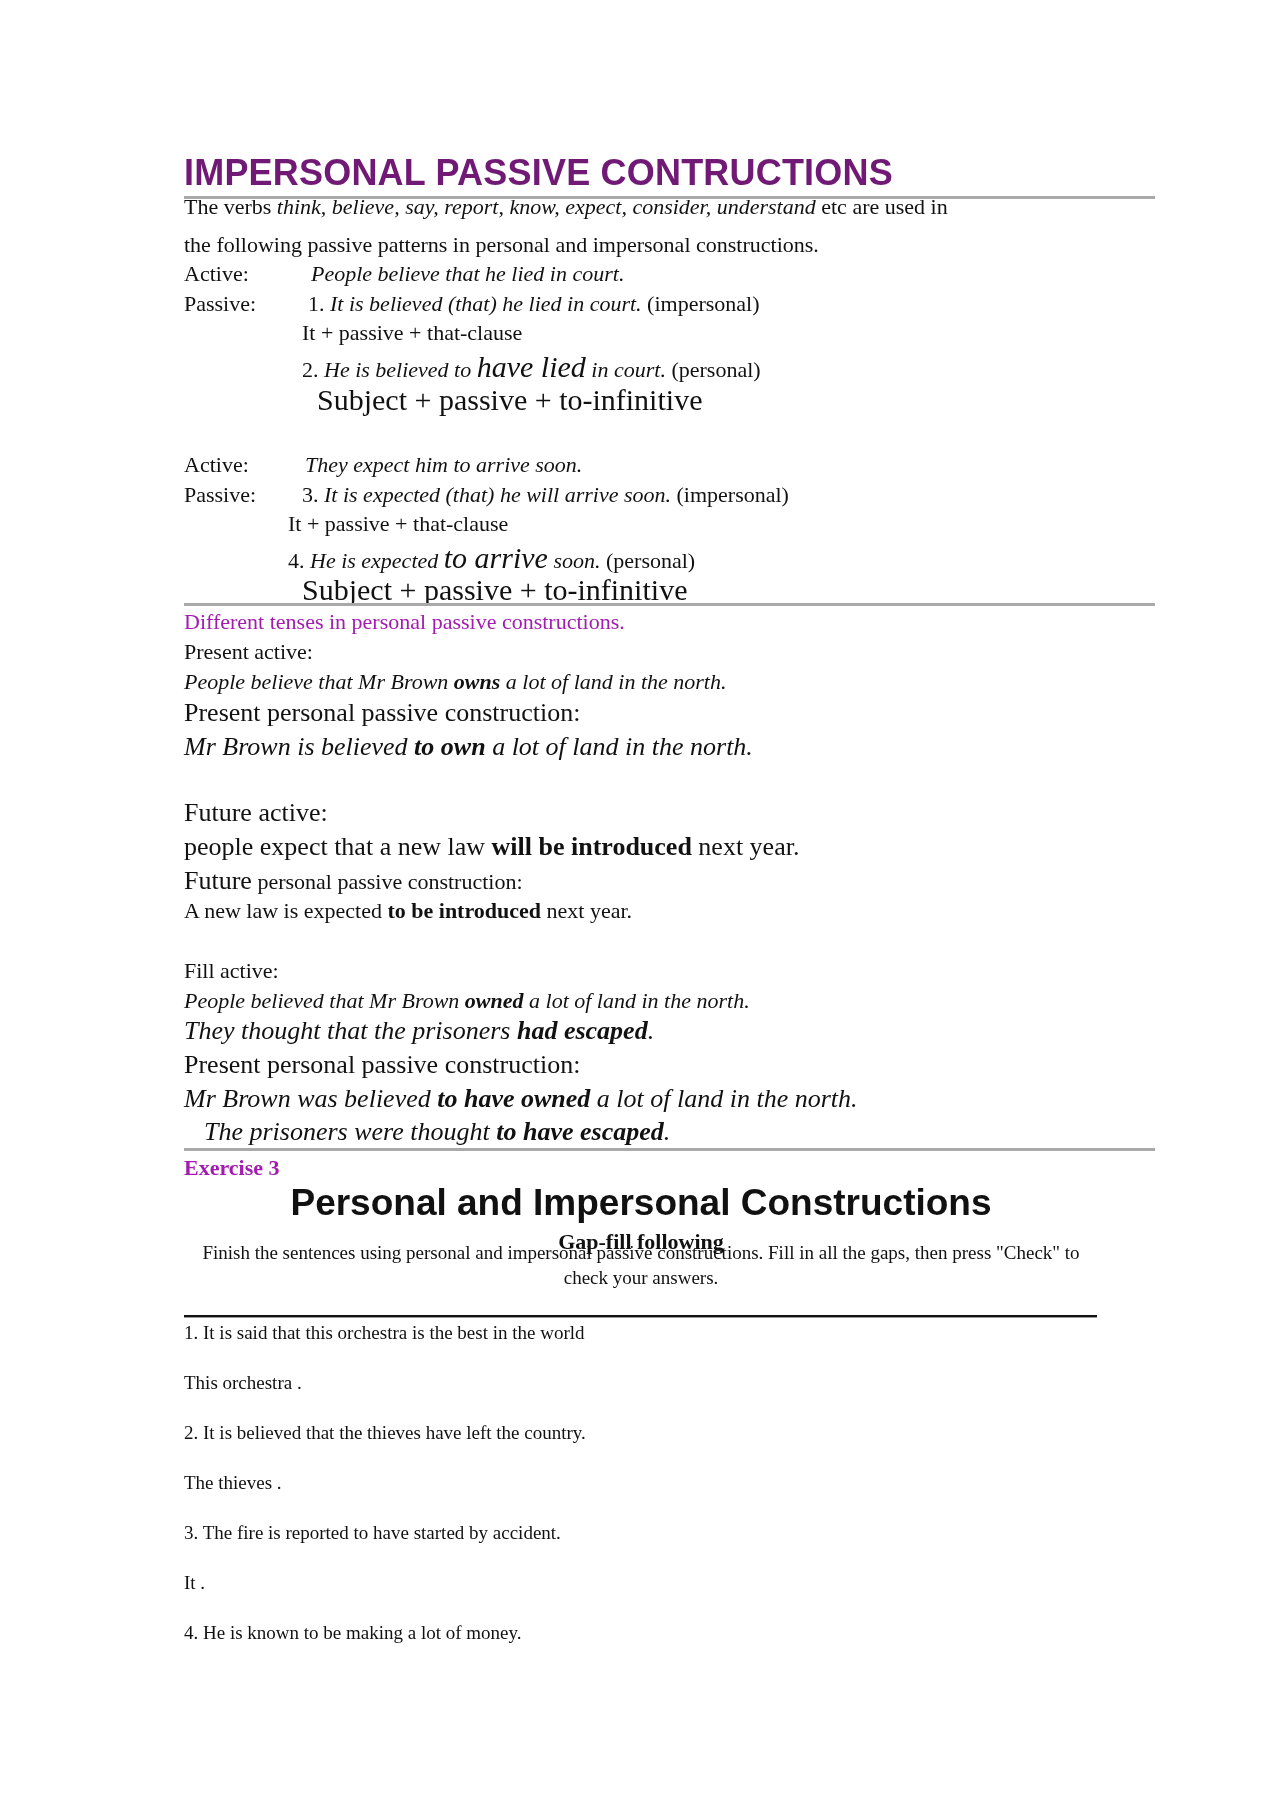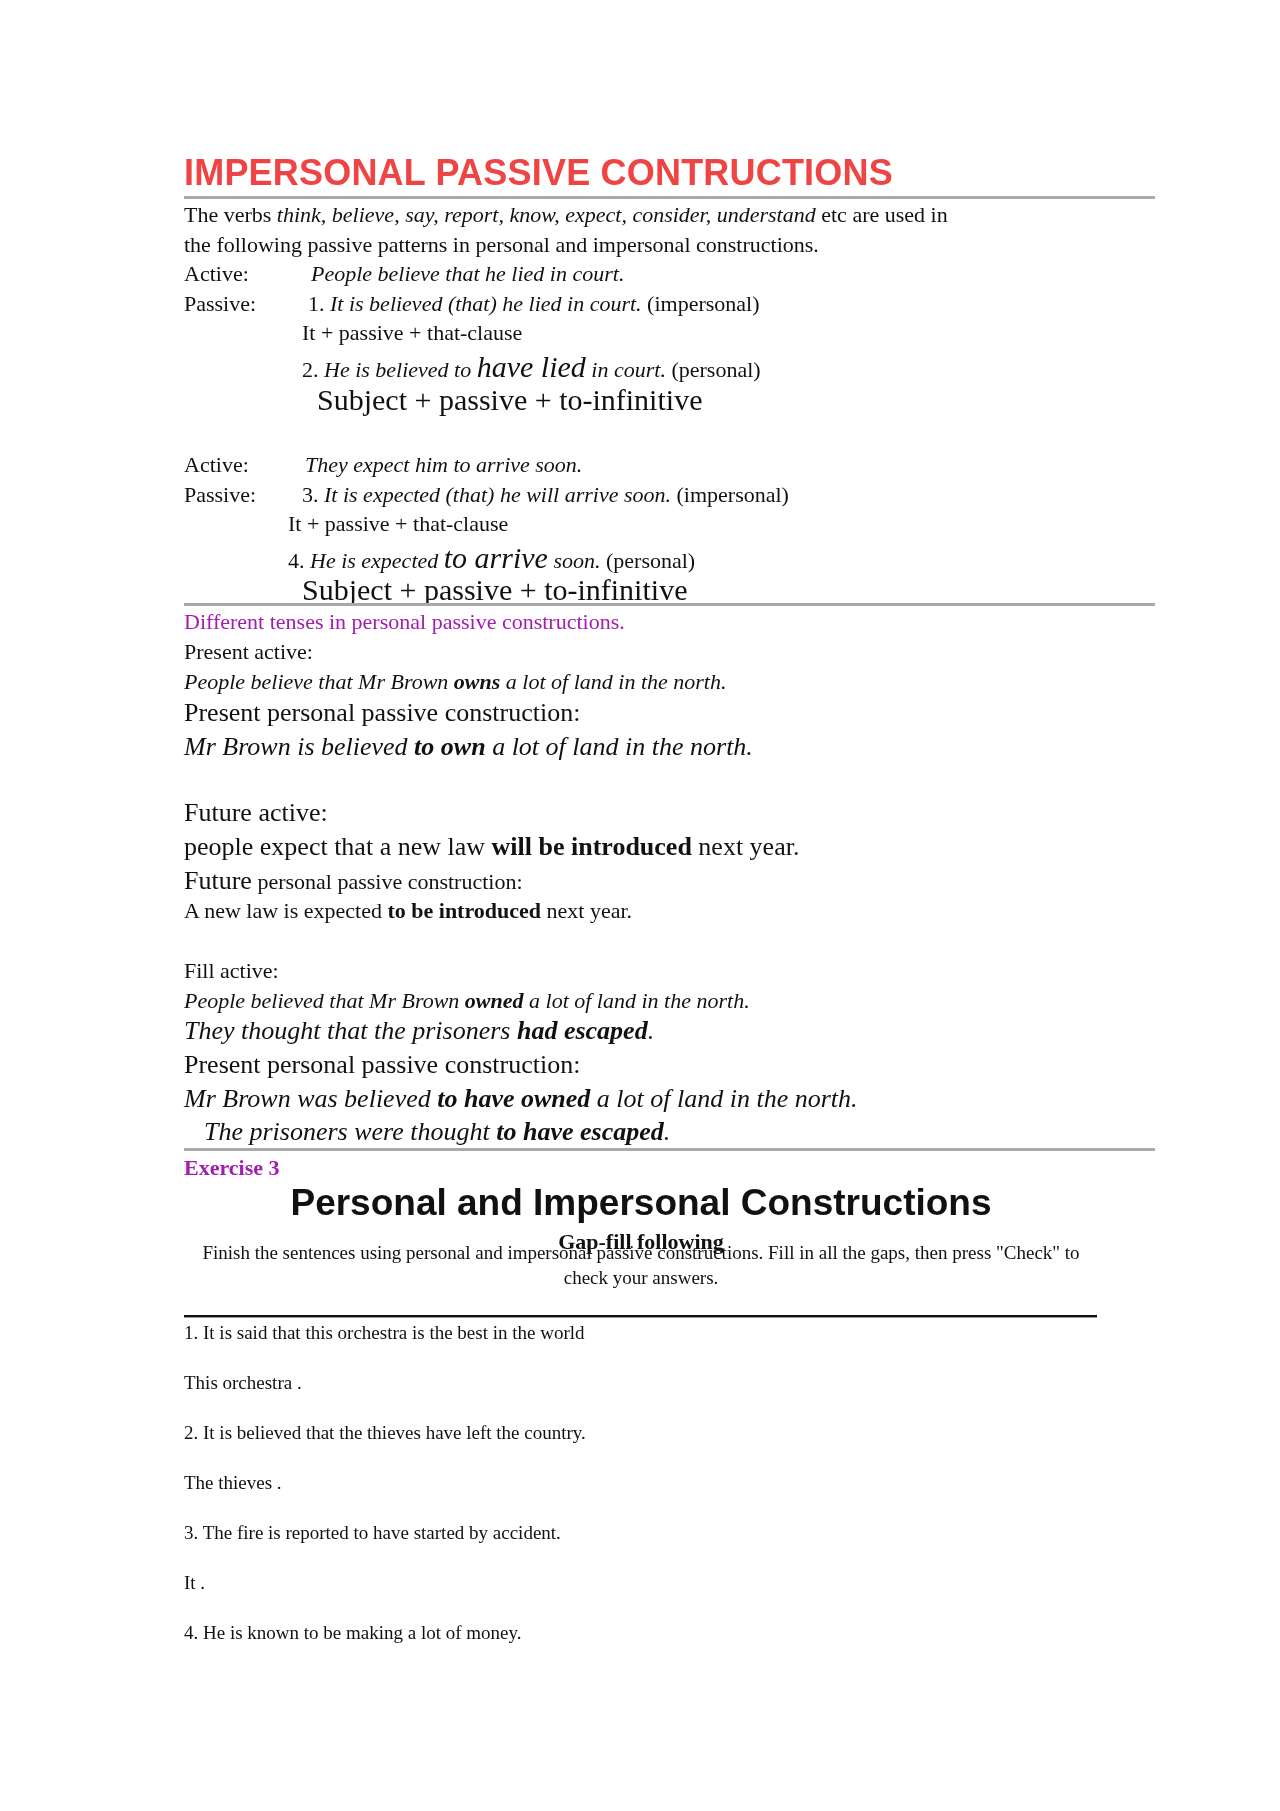--- a/index.html
+++ b/index.html
@@ -4,21 +4,21 @@
   <style>
     html, body { margin: 0; padding: 0; background: #ffffff; }
     body {
       width: 1280px; height: 1811px; position: relative; overflow: hidden;
       font-family: "Liberation Serif", serif; color: #111111;
     }
     .page { position: absolute; left: 184px; top: 0; width: 972px; }
     .abs { position: absolute; white-space: nowrap; }
     .title {
       font-family: "Liberation Sans", sans-serif; font-weight: bold;
-      font-size: 36px; color: #ef4444; letter-spacing: 0.2px;
+      font-size: 36px; color: #701a75; letter-spacing: 0.2px;
     }
     .rule-gray { position: absolute; left: 0; width: 971px; height: 3px; background: #a9a9a9; }
     .rule-black { position: absolute; left: 0; width: 913px; height: 2px; background: #111111; border-bottom: 1px solid #999; }
     .t22 { font-size: 22px; }
     .t25 { font-size: 30px; }
     .t26 { font-size: 26px; }
     .t18 { font-size: 19px; }
     .it { font-style: italic; }
     .b { font-weight: bold; }
     .cyan { color: #a21caf; }
@@ -29,21 +29,21 @@
     .center { width: 914px; text-align: center; white-space: normal; }
   </style>
 </head>
 <body>
 
 <div class="page">
 
   <div class="abs title" style="top:152px;">IMPERSONAL PASSIVE CONTRUCTIONS</div>
   <div class="rule-gray" style="top:196px;"></div>
 
-  <div class="abs t22" style="top:202px;">
+  <div class="abs t22" style="top:194px;">
     <span>The verbs </span><span class="it">think, believe, say, report, know, expect, consider, understand</span><span> etc are used in</span>
   </div>
   <div class="abs t22" style="top:232px;">the following passive patterns in personal and impersonal constructions.</div>
 
   <div class="abs t22" style="top:261px;">Active:</div>
   <div class="abs t22 it" style="top:261px; left:127px;">People believe that he lied in court.</div>
 
   <div class="abs t22" style="top:291px;">Passive:</div>
   <div class="abs t22" style="top:291px; left:124px;">
     <span>1. </span><span class="it">It is believed (that) he lied in court.</span><span> (impersonal)</span>

